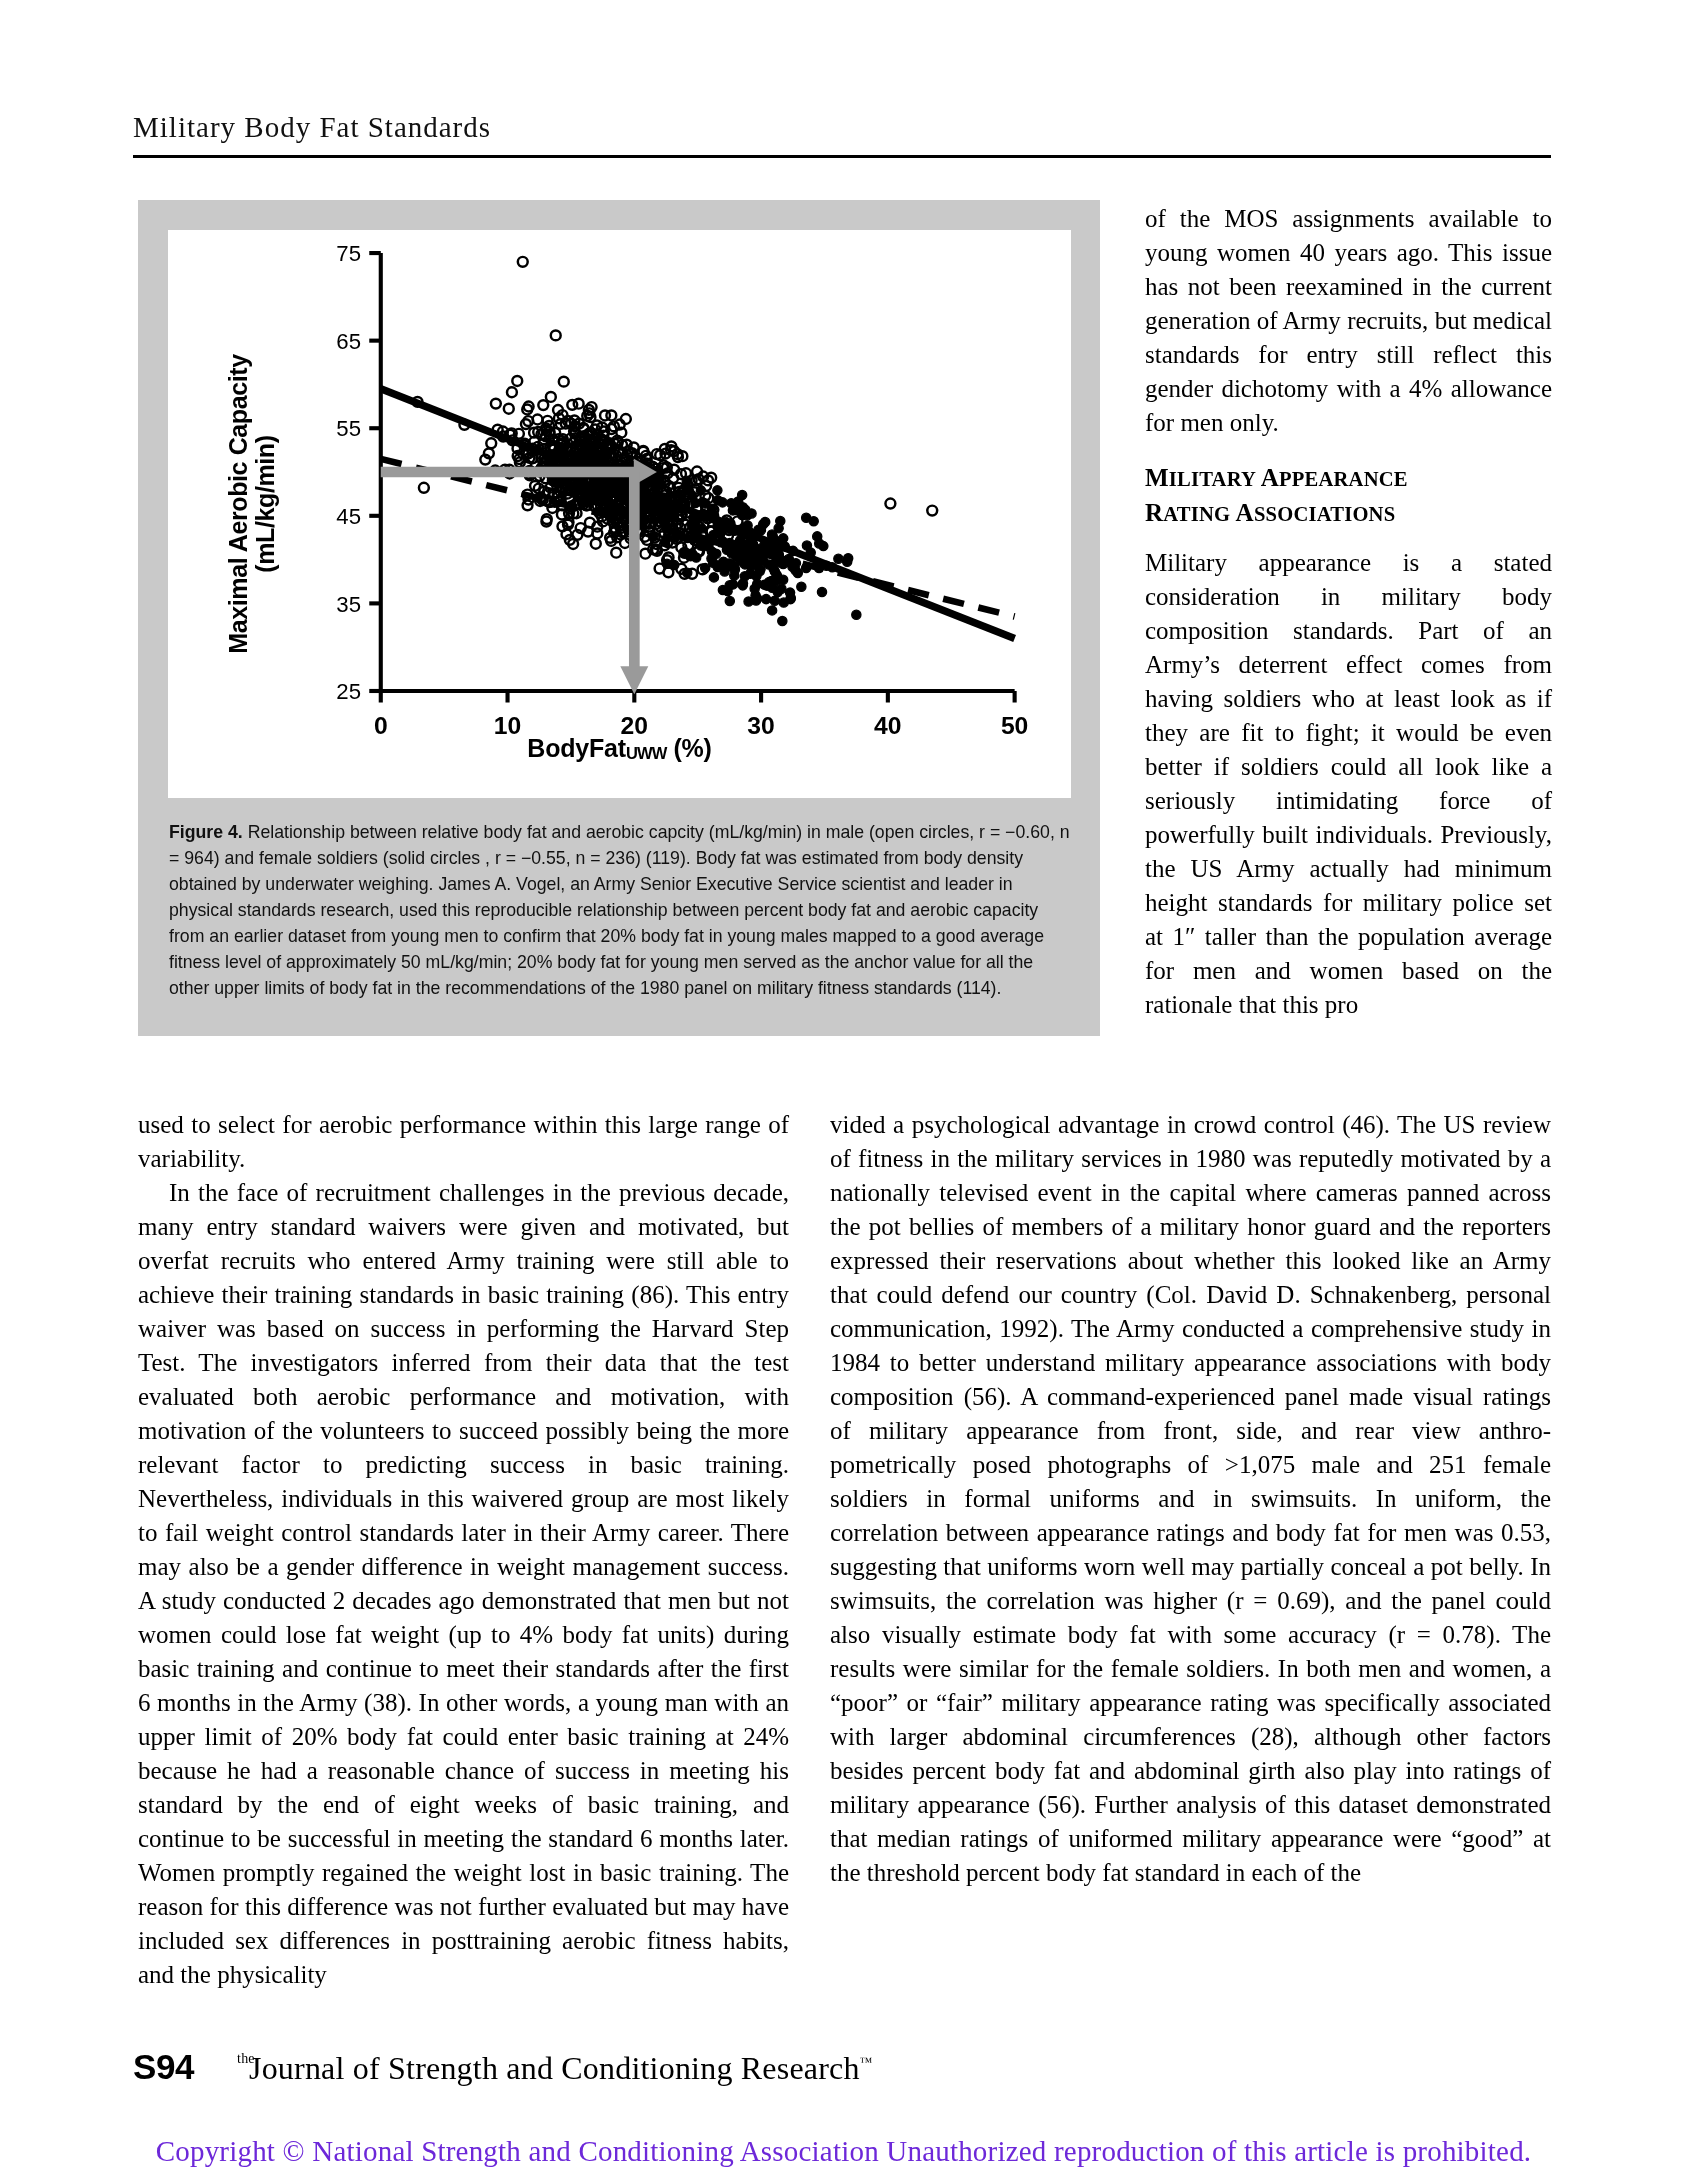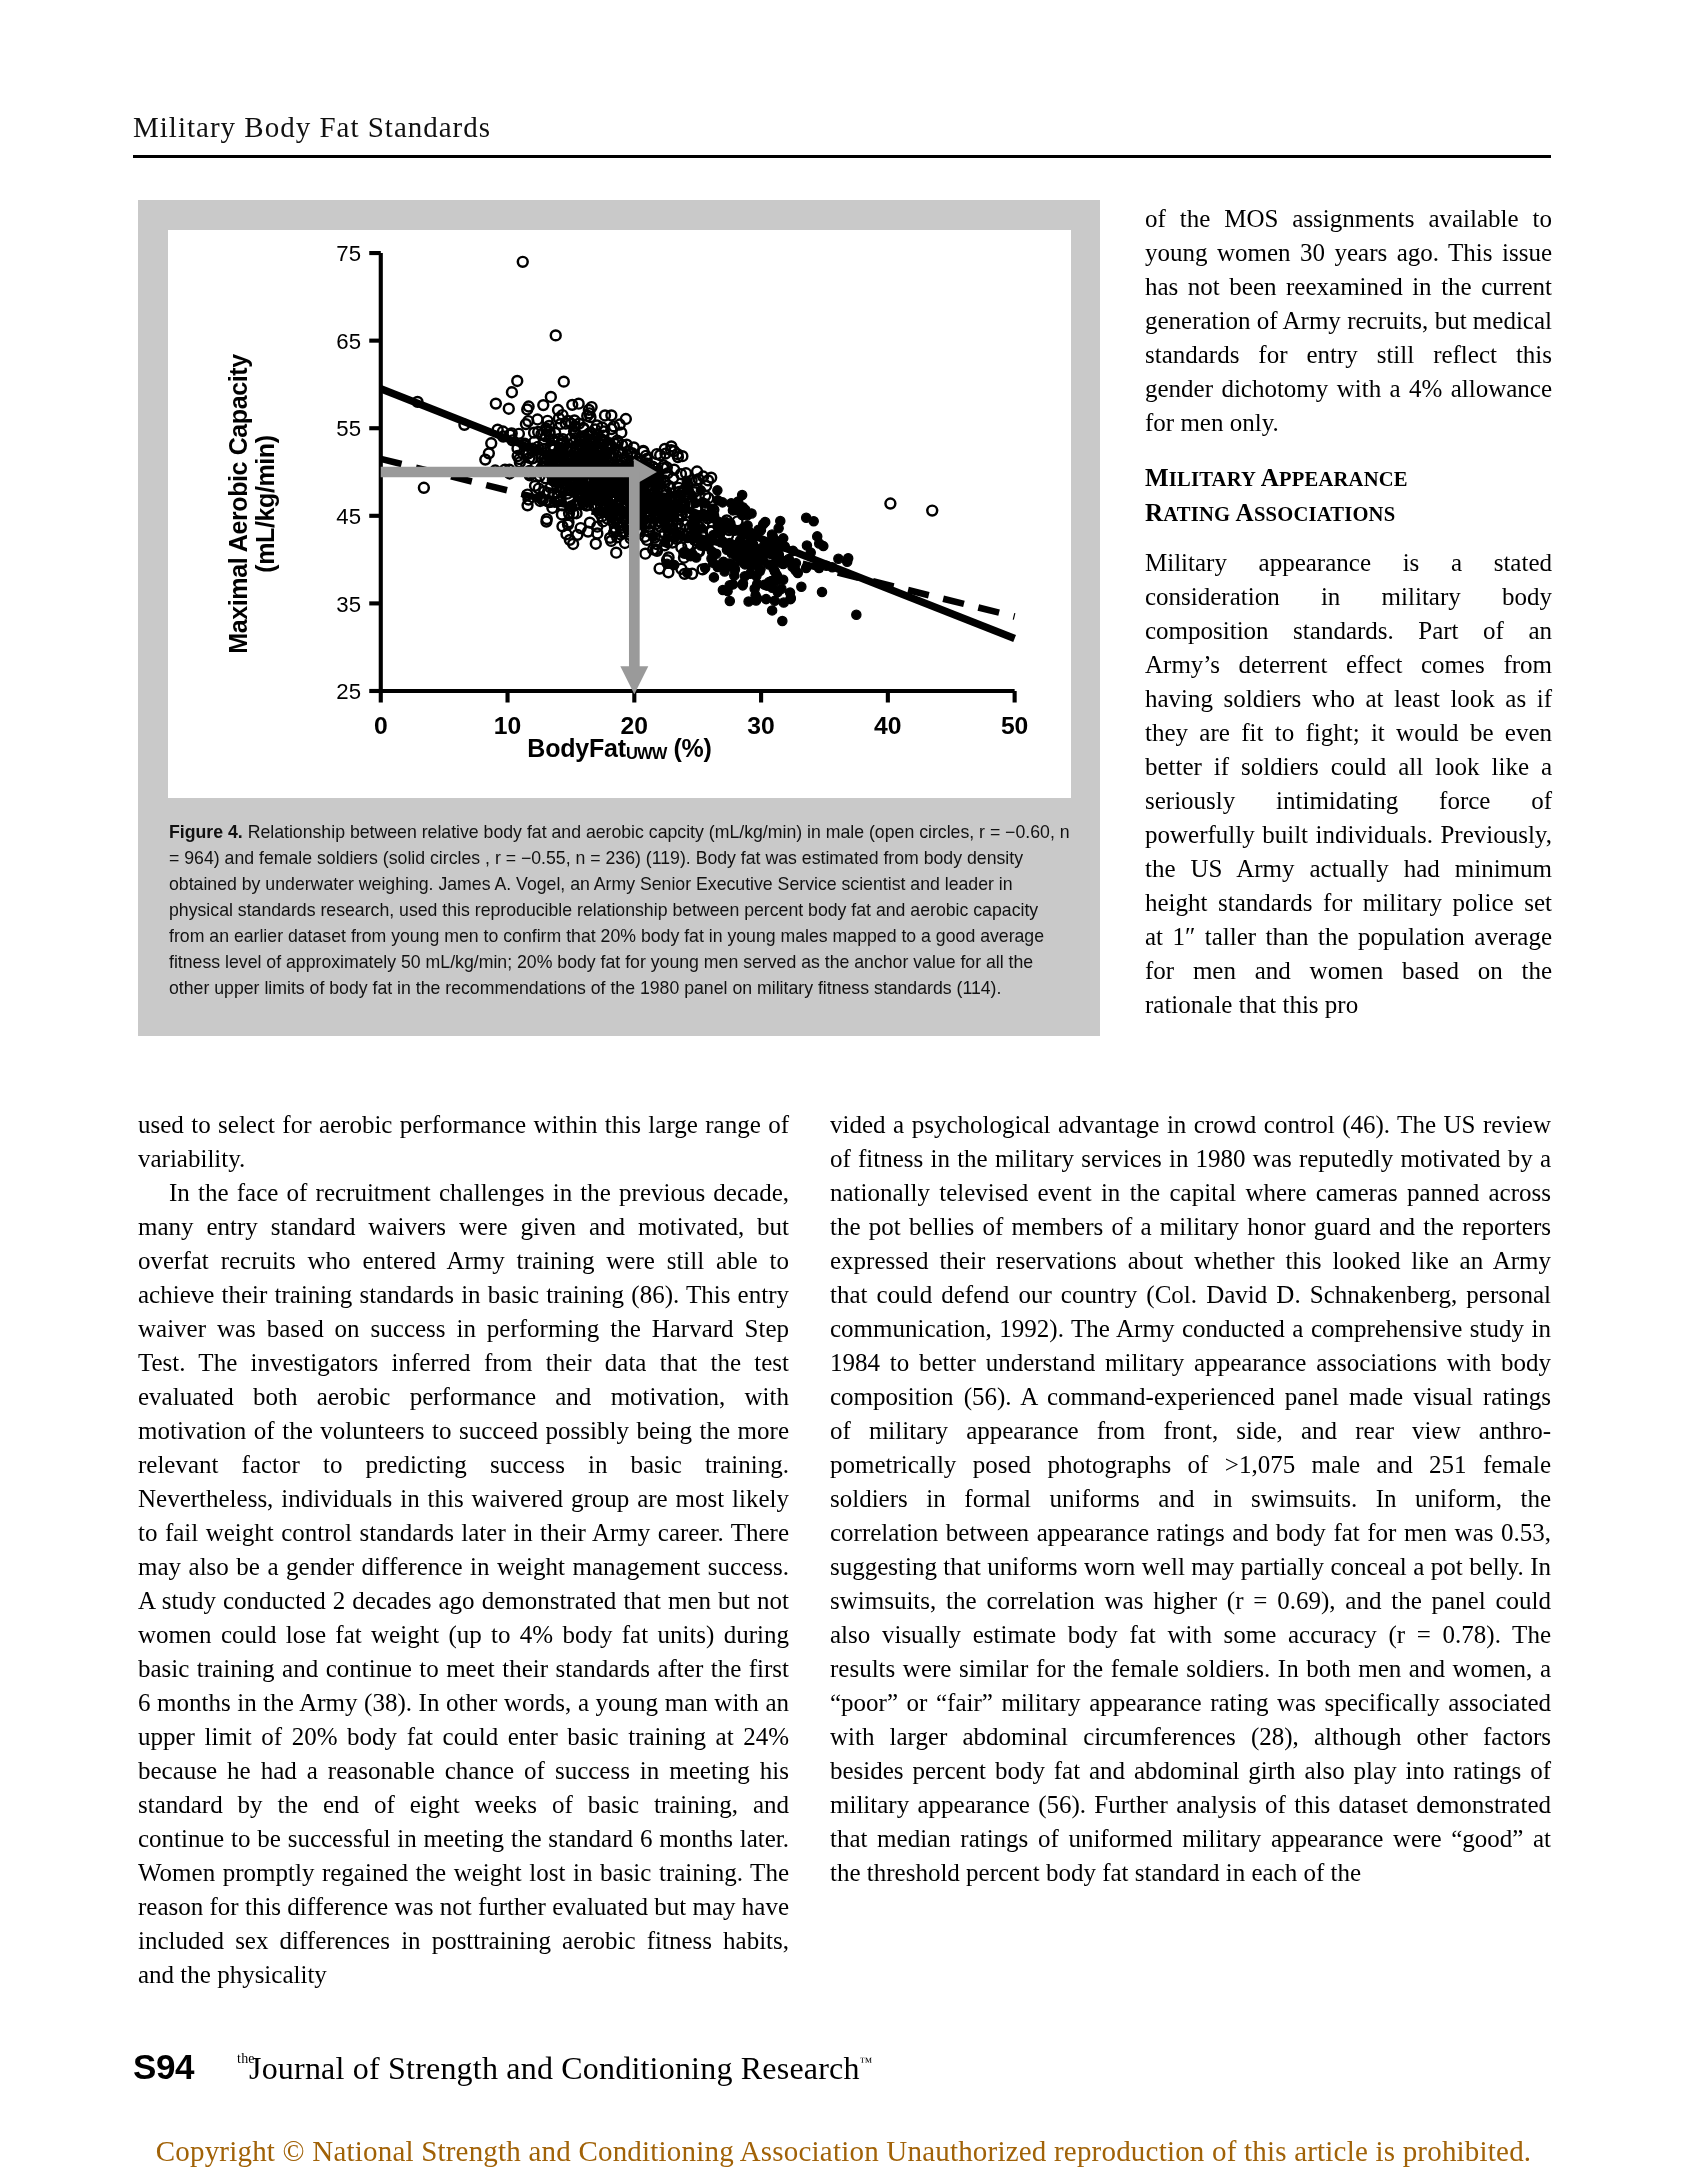--- a/index.html
+++ b/index.html
@@ -168,21 +168,21 @@
     vertical-align: 13px;
   }
   .copyright {
     position: absolute;
     left: 0;
     top: 2135px;
     width: 1687px;
     text-align: center;
     font-family: "Liberation Serif", serif;
     font-size: 29px;
-    color: #a16207;
+    color: #6d28d9;
     letter-spacing: 0.2px;
   }
 </style>
 </head>
 <body>
 
 <div class="runhead">
   <div class="runhead-title">Military Body Fat Standards</div>
   <div class="runhead-rule"></div>
 </div>
@@ -1448,21 +1448,21 @@
       </div>
     </div>
   </div>
 
   <div class="figure-caption">
     <b>Figure 4.</b><span> Relationship between relative body fat and aerobic capcity (mL/kg/min) in male (open circles, r = −0.60, n = 964) and female soldiers (solid circles , r = −0.55, n = 236) (119). Body fat was estimated from body density obtained by underwater weighing. James A. Vogel, an Army Senior Executive Service scientist and leader in physical standards research, used this reproducible relationship between percent body fat and aerobic capacity from an earlier dataset from young men to confirm that 20% body fat in young males mapped to a good average fitness level of approximately 50 mL/kg/min; 20% body fat for young men served as the anchor value for all the other upper limits of body fat in the recommendations of the 1980 panel on military fitness standards (114).</span>
   </div>
 </div>
 
 <div class="col col-right-top">
-  <p>of the MOS assignments avail­able to young women 30 years ago. This issue has not been reexamined in the current generation of Army recruits, but medical standards for entry still reflect this gender dichotomy with a 4% allow­ance for men only.</p>
+  <p>of the MOS assignments avail­able to young women 40 years ago. This issue has not been reexamined in the current generation of Army recruits, but medical standards for entry still reflect this gender dichotomy with a 4% allow­ance for men only.</p>
 
   <div class="section-head">
     <span>
       <span>M</span><span class="sc">ILITARY </span><span>A</span><span class="sc">PPEARANCE</span>
     </span><br>
     <span>
       <span>R</span><span class="sc">ATING </span><span>A</span><span class="sc">SSOCIATIONS</span>
     </span>
   </div>
 

